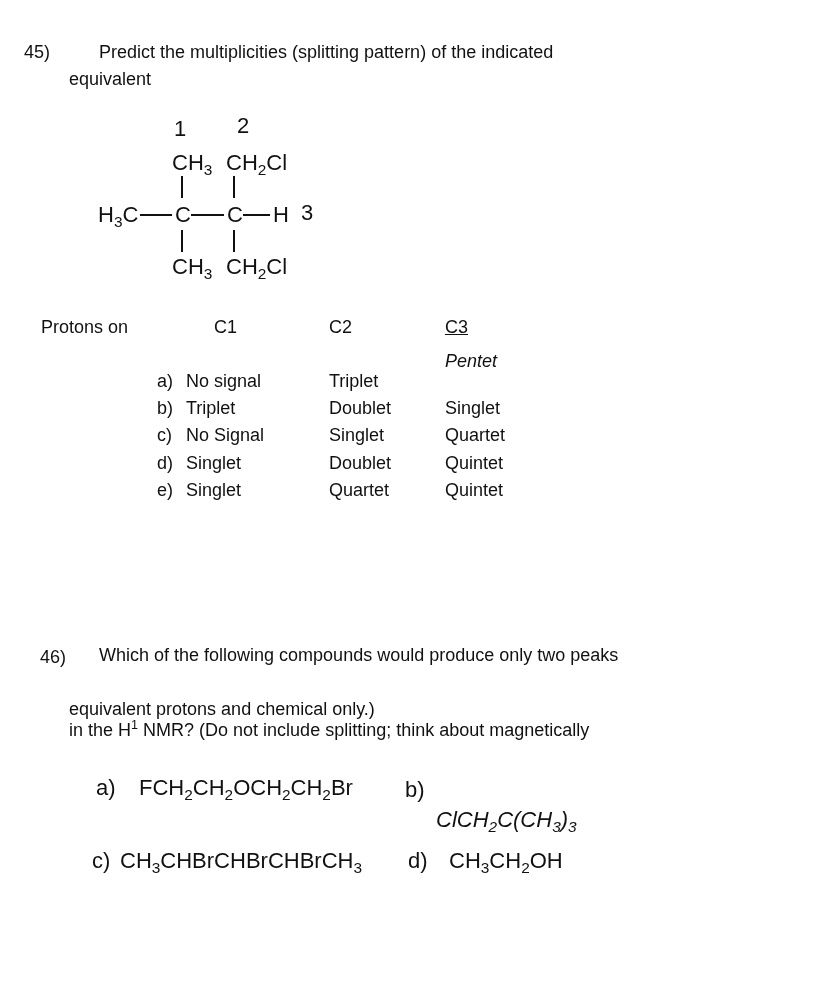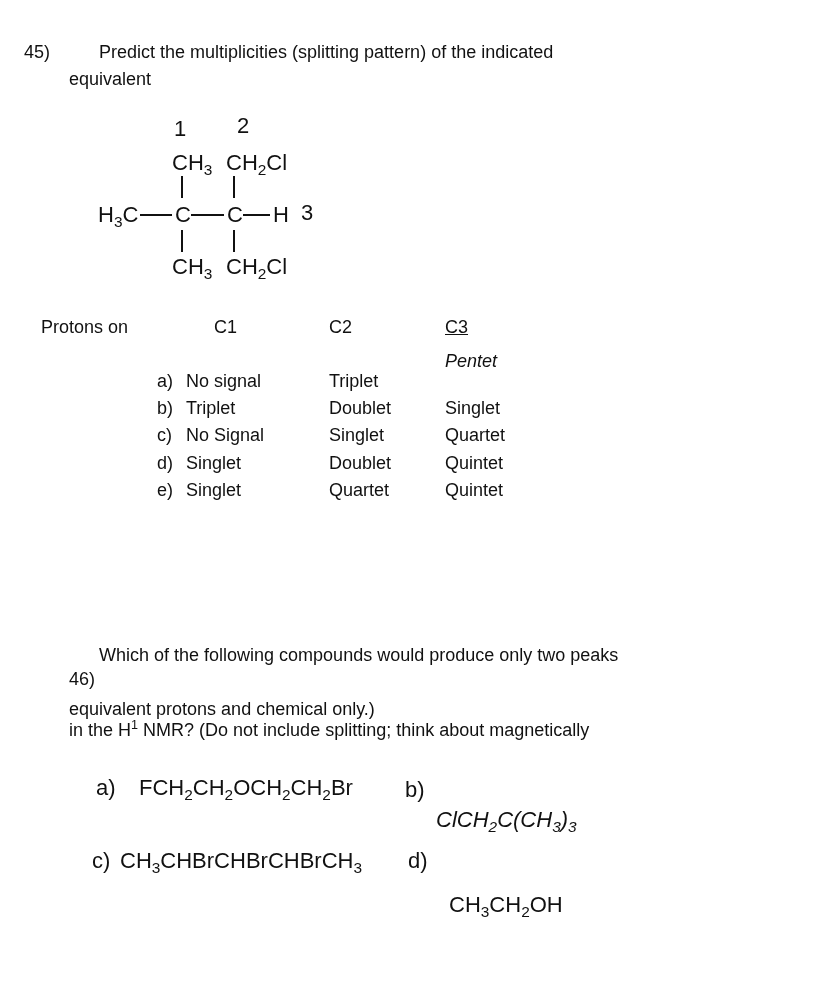--- a/index.html
+++ b/index.html
@@ -76,33 +76,33 @@
   <div class="abs cal" style="left:329px;top:453px;">Doublet</div>
   <div class="abs cal" style="left:445px;top:453px;">Quintet</div>
 </div>
 <div>
   <div class="abs cal" style="left:157px;top:480px;">e)</div>
   <div class="abs cal" style="left:186px;top:480px;">Singlet</div>
   <div class="abs cal" style="left:329px;top:480px;">Quartet</div>
   <div class="abs cal" style="left:445px;top:480px;">Quintet</div>
 </div>
 
-<div class="abs cal" style="left:40px;top:669px;margin-left:29px;">46)</div>
+<div class="abs cal" style="left:40px;top:647px;">46)</div>
 <div class="abs cal" style="left:99px;top:645px;">Which of the following compounds would produce only two peaks</div>
 <div class="abs cal" style="left:69px;top:672px;margin-top:48px;"><span>in the H</span><sup>1</sup><span> NMR? (Do not include splitting; think about magnetically</span></div>
 <div class="abs cal" style="left:69px;top:699px;">equivalent protons and chemical only.)</div>
 
 <div>
   <div class="abs struct-text" style="left:96px;top:775px;">a)</div>
   <div class="abs struct-text" style="left:139px;top:775px;">FCH<sub>2</sub>CH<sub>2</sub>OCH<sub>2</sub>CH<sub>2</sub>Br</div>
 </div>
 <div>
   <div class="abs struct-text" style="left:405px;top:777px;">b)</div>
   <div class="abs struct-text" style="left:436px;top:807px;font-style:italic;">ClCH<sub>2</sub>C(CH<sub>3</sub>)<sub>3</sub></div>
 </div>
 <div>
   <div class="abs struct-text" style="left:92px;top:848px;">c)</div>
   <div class="abs struct-text" style="left:120px;top:848px;">CH<sub>3</sub>CHBrCHBrCHBrCH<sub>3</sub></div>
 </div>
 <div>
   <div class="abs struct-text" style="left:408px;top:848px;">d)</div>
-  <div class="abs struct-text" style="left:449px;top:892px;">CH<sub>3</sub>CH<sub>2</sub>OH</div>
+  <div class="abs struct-text" style="left:449px;top:848px;">CH<sub>3</sub>CH<sub>2</sub>OH</div>
 </div>
 
 </body></html>

